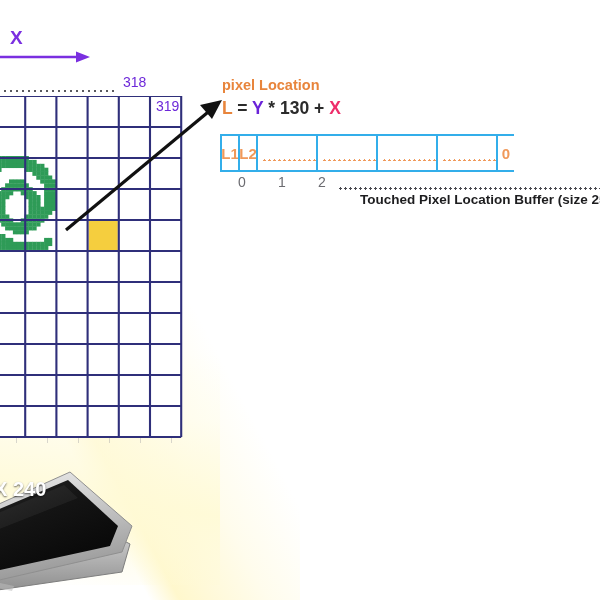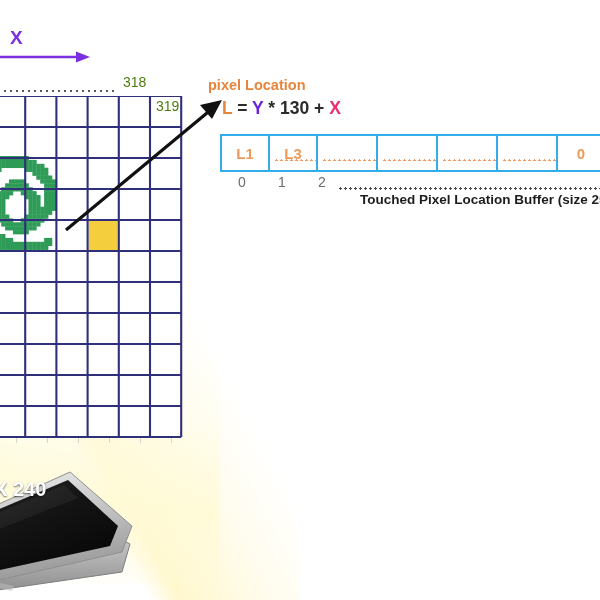--- a/index.html
+++ b/index.html
@@ -45,49 +45,49 @@
     color:#7A2FE0;font-size:19px;font-weight:700;letter-spacing:.5px;z-index:6;
   }
   .xarrow{position:absolute;left:-60px;top:50px;width:150px;height:14px;z-index:6;}
 
   
   .coltickdots{
     position:absolute;left:-10px;top:86px;width:128px;height:6px;z-index:6;
     background-image:radial-gradient(circle, #59595e 1.1px, transparent 1.3px);
     background-size:6px 6px;background-repeat:repeat-x;background-position:0 2px;
   }
-  .coltick{position:absolute;top:74px;color:#4d7c0f;font-size:14px;font-weight:400;z-index:6;}
+  .coltick{position:absolute;top:74px;color:#6d28d9;font-size:14px;font-weight:400;z-index:6;}
   .coltick.t318{left:123px;}
   .coltick.t319{left:156px;margin-top:24px;}
 
   
   #gridwrap{position:absolute;left:-6px;top:96px;width:190px;height:340px;z-index:4;}
   .gridcanvas{position:absolute;left:0;top:0;}
 
   
   .pointer{position:absolute;left:50px;top:92px;width:180px;height:150px;z-index:7;}
 
   
   .pl-title{
-    position:absolute;left:208px;top:77px;
+    position:absolute;left:222px;top:77px;
     color:#E8853C;font-size:14.5px;font-weight:700;z-index:6;
   }
   .formula{
     position:absolute;left:222px;top:98px;
     font-size:17.5px;font-weight:700;color:#2b2b2b;z-index:6;white-space:nowrap;
   }
   .formula .fL{color:#E8853C;}
   .formula .fY{color:#6A23D8;}
   .formula .fX{color:#EE2D6A;}
   .formula .fop{color:#2b2b2b;font-weight:700;}
 
   
   #buffer{position:absolute;left:220px;top:134px;height:38px;display:flex;z-index:6;}
   .cell{
-    width:48px;height:38px;
+    width:18px;height:38px;
     border:2px solid #33AEEA;
     border-right-width:0;
     box-sizing:border-box;
     background:#fff;
     display:flex;align-items:center;justify-content:center;
     color:#F0995A;font-size:15px;font-weight:600;
     position:relative;
   }
   .cell.wide{width:60px;}
   .cell.dots::after{
@@ -460,21 +460,21 @@
     <span class="fop">=</span>
     <span class="fY">Y</span>
     <span class="fop">*</span>
     <span class="fop">130</span>
     <span class="fop">+</span>
     <span class="fX">X</span>
   </div>
 
   <div id="buffer">
       <div class="cell" style="border-color: rgb(51, 174, 234); color: rgb(240, 153, 90);">L1</div>
-      <div class="cell dots" style="border-color: rgb(51, 174, 234); color: rgb(240, 153, 90);">L3</div>
+      <div class="cell" style="border-color: rgb(51, 174, 234); color: rgb(240, 153, 90);">L2</div>
       <div class="cell wide dots" style="border-color: rgb(51, 174, 234); color: rgb(240, 153, 90);"></div>
       <div class="cell wide dots" style="border-color: rgb(51, 174, 234); color: rgb(240, 153, 90);"></div>
       <div class="cell wide dots" style="border-color: rgb(51, 174, 234); color: rgb(240, 153, 90);"></div>
       <div class="cell wide dots" style="border-color: rgb(51, 174, 234); color: rgb(240, 153, 90);"></div>
       <div class="cell" style="border-color: rgb(51, 174, 234); color: rgb(240, 153, 90);">0</div>
     </div>
 
   <div class="idx" id="idx0" style="left:238px;">0</div>
   <div class="idx" id="idx1" style="left:278px;">1</div>
   <div class="idx" id="idx2" style="left:318px;">2</div>

